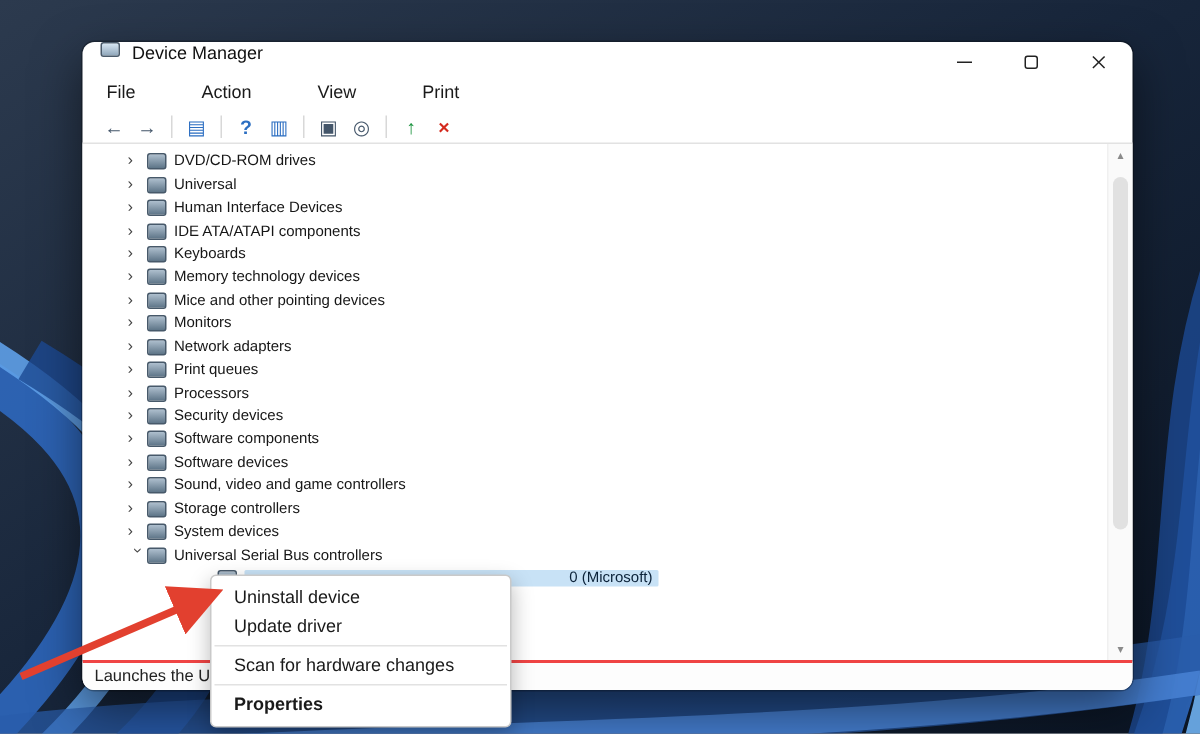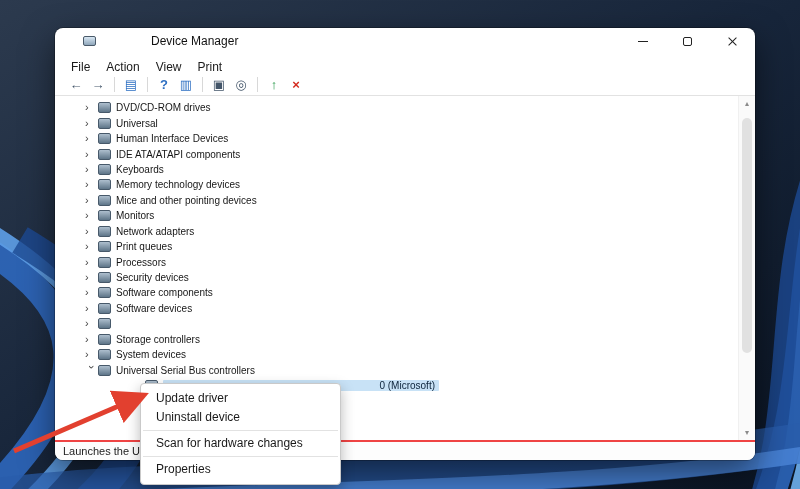--- a/index.html
+++ b/index.html
@@ -11,38 +11,38 @@
   }
   
   .wallpaper { position:absolute; inset:0; z-index:0; }
 
   
   .window {
     position:absolute; left:55px; top:28px; width:700px; height:432px;
     background:#ffffff; border-radius:8px; z-index:10;
     box-shadow:0 12px 32px rgba(0,0,0,.5), 0 0 0 1px rgba(0,0,0,.25);
   }
-  .titlebar { height:26px; display:flex; align-items:center; padding-left:28px;gap:47px; }
+  .titlebar { height:26px; display:flex; padding-left:12px; }
   .dm-app-icon {
     width:13px; height:10px; border:1px solid #4a5a6a; border-radius:2px;
     background:linear-gradient(#d8e7f3,#8fa6ba); margin-right:8px; flex:none;
   }
   .title-text { font-size:12px; color:#111; }
   .controls { margin-left:auto; display:flex; height:100%; }
   .win-btn { width:45px; height:26px; display:flex; align-items:center; justify-content:center; }
   .min-glyph { width:10px; height:1px; background:#222; display:block; }
   .max-glyph { width:9px; height:9px; border:1px solid #222; border-radius:2px; display:block; }
   .close-glyph { position:relative; width:11px; height:11px; display:block; }
   .close-glyph::before,.close-glyph::after {
     content:""; position:absolute; left:5px; top:0; width:1px; height:11px; background:#222;
   }
   .close-glyph::before { transform:rotate(45deg); }
   .close-glyph::after  { transform:rotate(-45deg); }
 
-  .menubar { height:20px; display:flex; align-items:flex-end; padding-left:8px; }
+  .menubar { height:20px; display:flex; align-items:flex-start; padding-left:8px;gap:28px; }
   .menu-item { padding:0 8px; font-size:12px; color:#1a1a1a; }
 
   .toolbar { height:22px; display:flex; align-items:center; padding-left:10px; border-bottom:1px solid #e2e2e2; }
   .tb-btn { width:22px; height:19px; display:flex; align-items:center; justify-content:center;
             font-size:13px; font-weight:bold; line-height:1; }
   .tb-sep { width:1px; height:15px; background:#d8d8d8; margin:0 5px; flex:none; }
 
   
   .tree { position:absolute; top:68px; left:0; right:17px; bottom:20px; padding-top:4px; overflow:hidden; background:#fff; }
   .tree-row { height:15.45px; display:flex; align-items:center; padding-left:30px; }
@@ -69,21 +69,21 @@
                background:#fdfdfd; display:flex; align-items:center; padding-left:8px;
                font-size:11px; color:#222; border-radius:0 0 8px 8px; }
 
   
   .context-menu {
     position:absolute; left:140px; top:383px; width:201px; z-index:30;
     background:#ffffff; border:1px solid #c9c9c9; border-radius:4px;
     box-shadow:0 5px 14px rgba(0,0,0,.28); padding:5px 0;
   }
   .cm-item { height:19px; line-height:19px; padding-left:15px; font-size:12px; color:#1a1a1a; }
-  .cm-item.bold { font-weight:normal; }
+  .cm-item.bold { font-weight:bold; }
   .cm-sep { height:1px; background:#e2e2e2; margin:3px 2px; }
 
   
   .arrow-overlay { position:absolute; inset:0; z-index:40; pointer-events:none; }
 </style>
 </head>
 <body>
 
 <svg class="wallpaper" width="800" height="489" viewBox="0 0 800 489">
   <defs>
@@ -212,20 +212,21 @@
         <span class="tree-label">Software components</span>
       </div>
       <div class="tree-row">
         <span class="chev">›</span>
         <span class="dev-icon"></span>
         <span class="tree-label">Software devices</span>
       </div>
       <div class="tree-row">
         <span class="chev">›</span>
         <span class="dev-icon"></span>
+        <span class="tree-label">Sound, video and game controllers</span>
       </div>
       <div class="tree-row">
         <span class="chev">›</span>
         <span class="dev-icon"></span>
         <span class="tree-label">Storage controllers</span>
       </div>
       <div class="tree-row">
         <span class="chev">›</span>
         <span class="dev-icon"></span>
         <span class="tree-label">System devices</span>
@@ -255,22 +256,22 @@
     <div class="sb-arrow down">▾</div>
   </div>
 
   <div class="statusbar">
     <span>Launches the U</span>
   </div>
 
 </div>
 
 <div class="context-menu">
+    <div class="cm-item">Uninstall device</div>
     <div class="cm-item">Update driver</div>
-    <div class="cm-item">Uninstall device</div>
     <div class="cm-sep"></div>
     <div class="cm-item">Scan for hardware changes</div>
     <div class="cm-sep"></div>
     <div class="cm-item bold">Properties</div>
   </div>
 
 <svg class="arrow-overlay" width="800" height="489" viewBox="0 0 800 489">
   <defs>
     <marker id="ah" markerWidth="7" markerHeight="7" refX="5.5" refY="3.5" orient="auto">
       <path class="arrow-fill" d="M0,0 L7,3.5 L0,7 Z" fill="#e2402f"></path>

